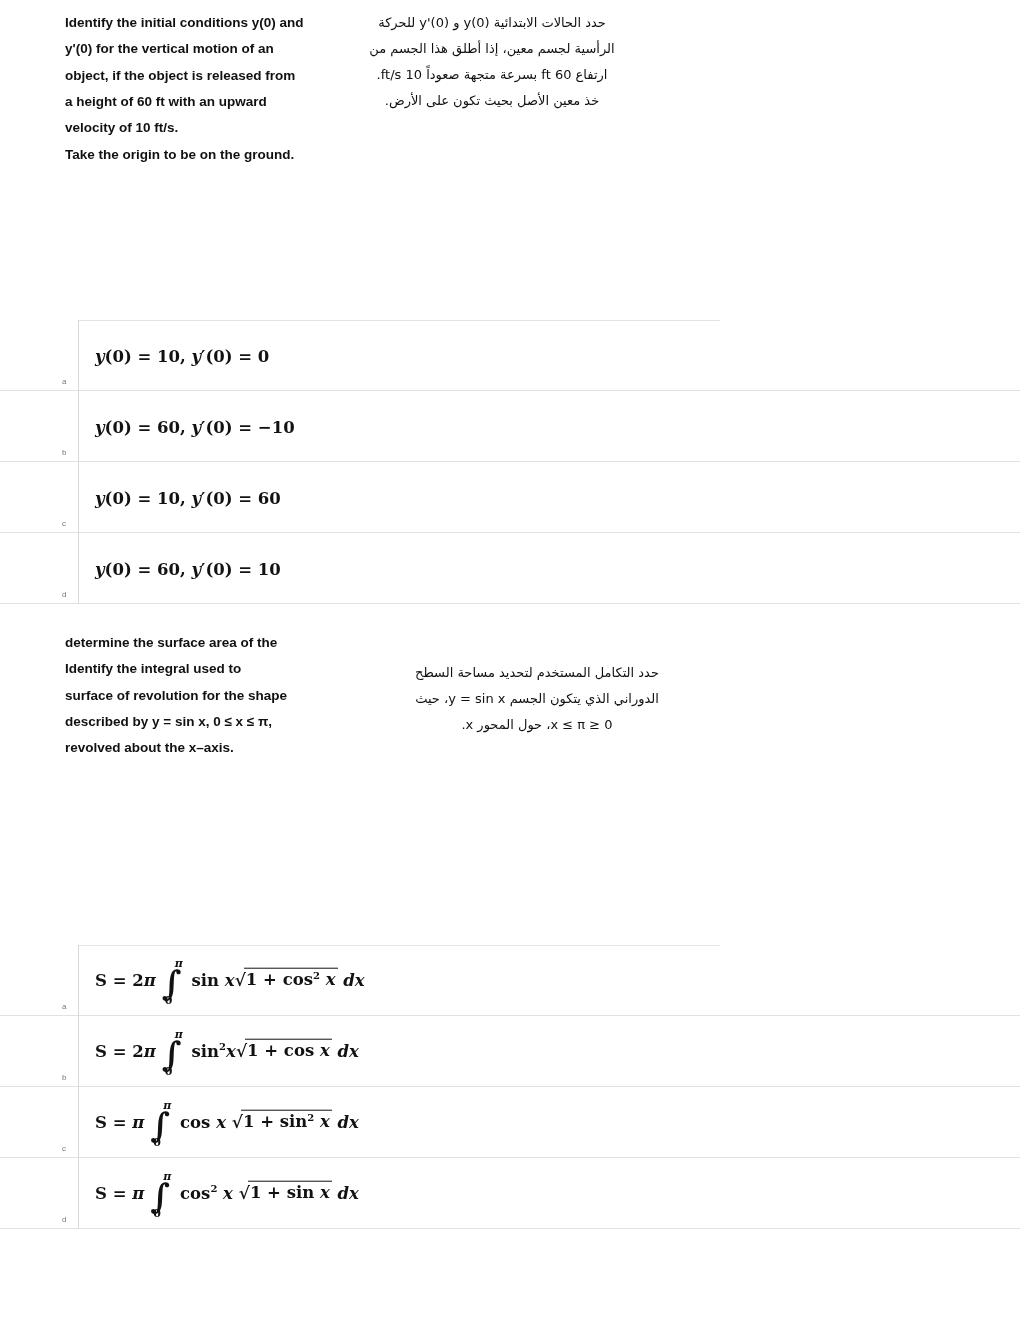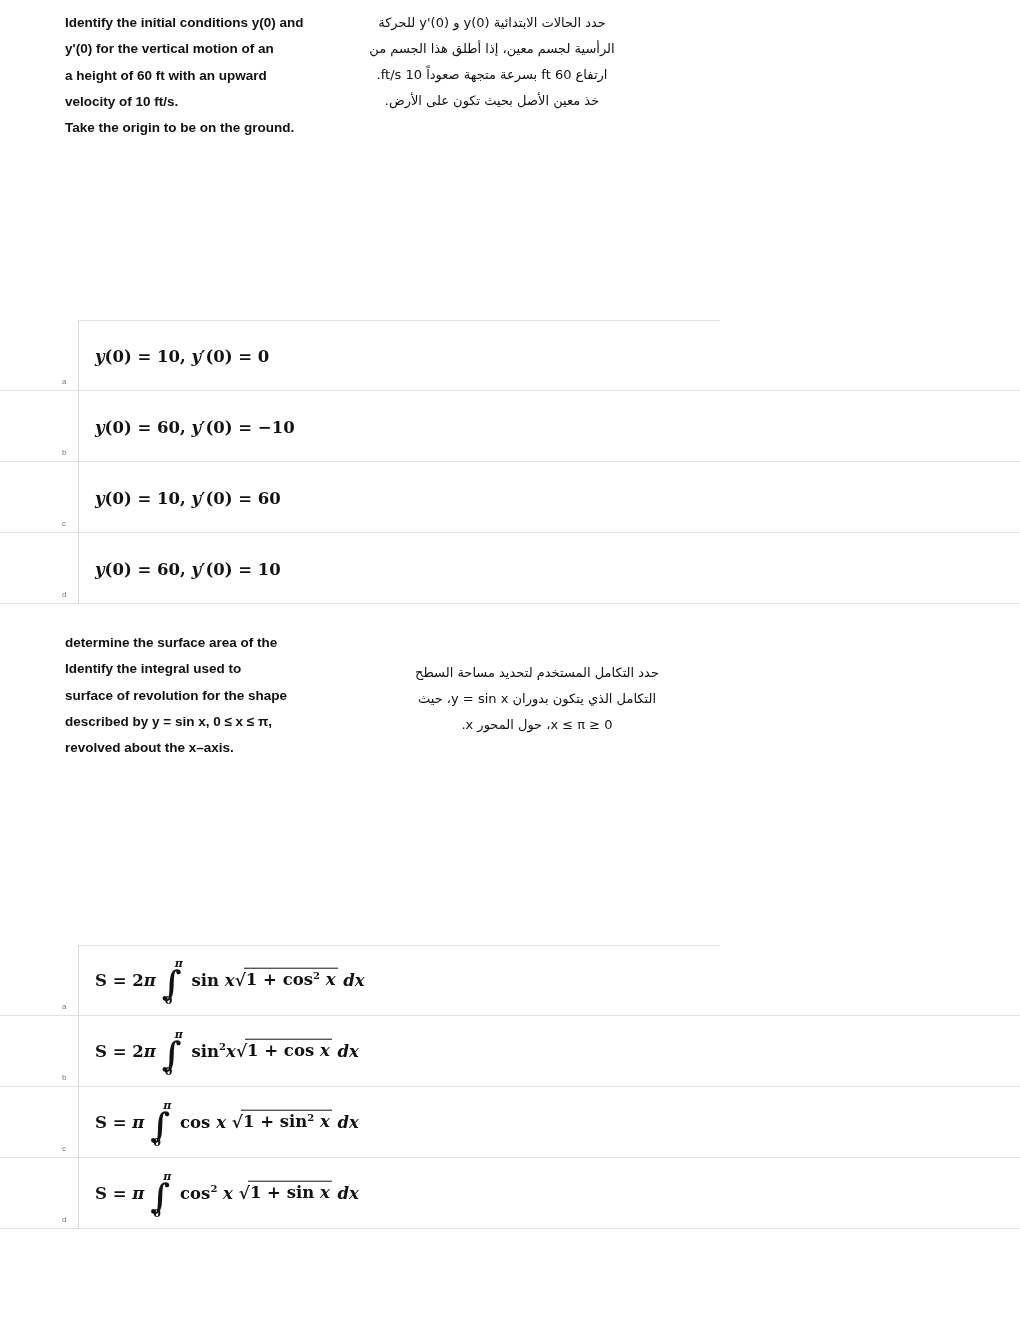--- a/index.html
+++ b/index.html
@@ -160,20 +160,21 @@
 <body>
 
 <div class="page">
 
   <div class="question" style="top:10px;">
 
     <div class="q-stem">
       <div class="stem-en">
         <div>Identify the initial conditions y(0) and</div>
         <div>y'(0) for the vertical motion of an</div>
+        <div>object, if the object is released from</div>
         <div>a height of 60 ft with an upward</div>
         <div>velocity of 10 ft/s.</div>
         <div>Take the origin to be on the ground.</div>
       </div>
       <div class="stem-ar">
         <div>حدد الحالات الابتدائية y(0) و y'(0) للحركة</div>
         <div>الرأسية لجسم معين، إذا أطلق هذا الجسم من</div>
         <div>ارتفاع 60 ft بسرعة متجهة صعوداً 10 ft/s.</div>
         <div>خذ معين الأصل بحيث تكون على الأرض.</div>
       </div>
@@ -226,21 +227,21 @@
     <div class="q-stem">
       <div class="stem-en" style="width:280px;">
         <div>determine the surface area of the</div>
         <div>Identify the integral used to</div>
         <div>surface of revolution for the shape</div>
         <div>described by y = sin x, 0 ≤ x ≤ π,</div>
         <div>revolved about the x–axis.</div>
       </div>
       <div class="stem-ar" style="left:392px; width:290px;margin-top:30px;">
         <div>حدد التكامل المستخدم لتحديد مساحة السطح</div>
-        <div>التكامل الذي يتكون بدوران y = sin x، حيث</div>
+        <div>الدوراني الذي يتكون الجسم y = sin x، حيث</div>
         <div>0 ≤ x ≤ π، حول المحور x.</div>
       </div>
     </div>
 
     <div class="options" style="top:315px;">
 
       <div class="option">
         <div class="opt-sep"></div>
         <div class="opt-box">
           <div class="opt-text">

